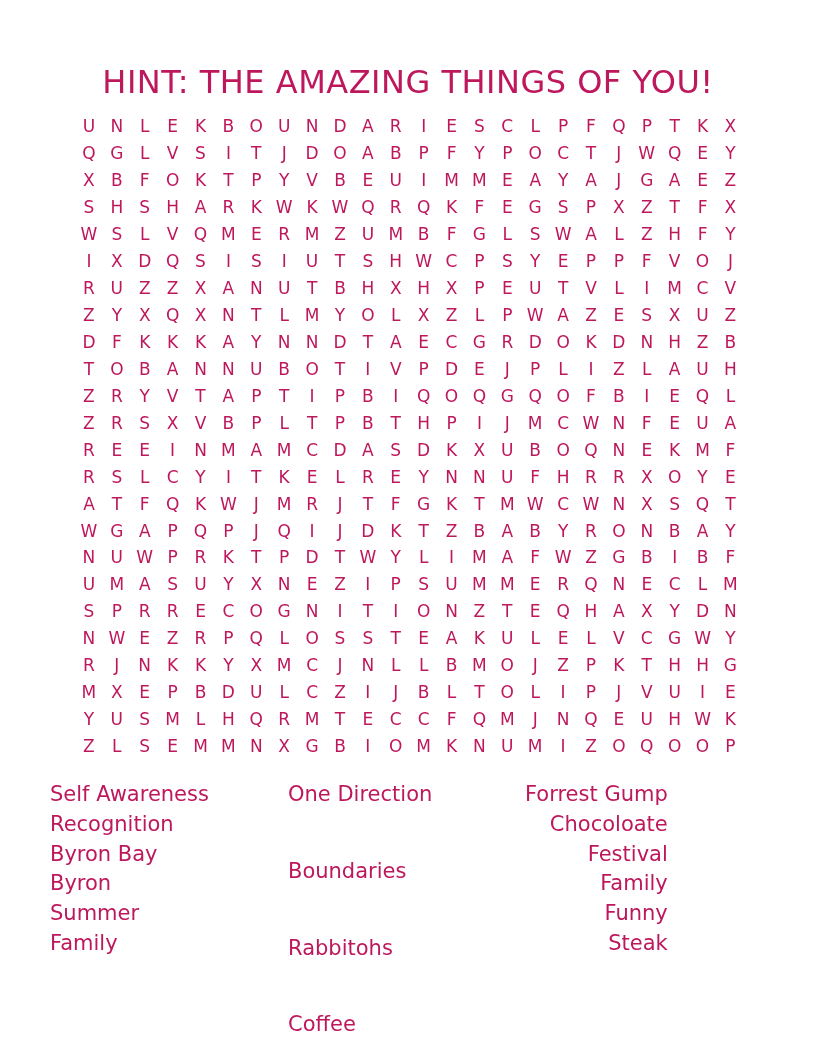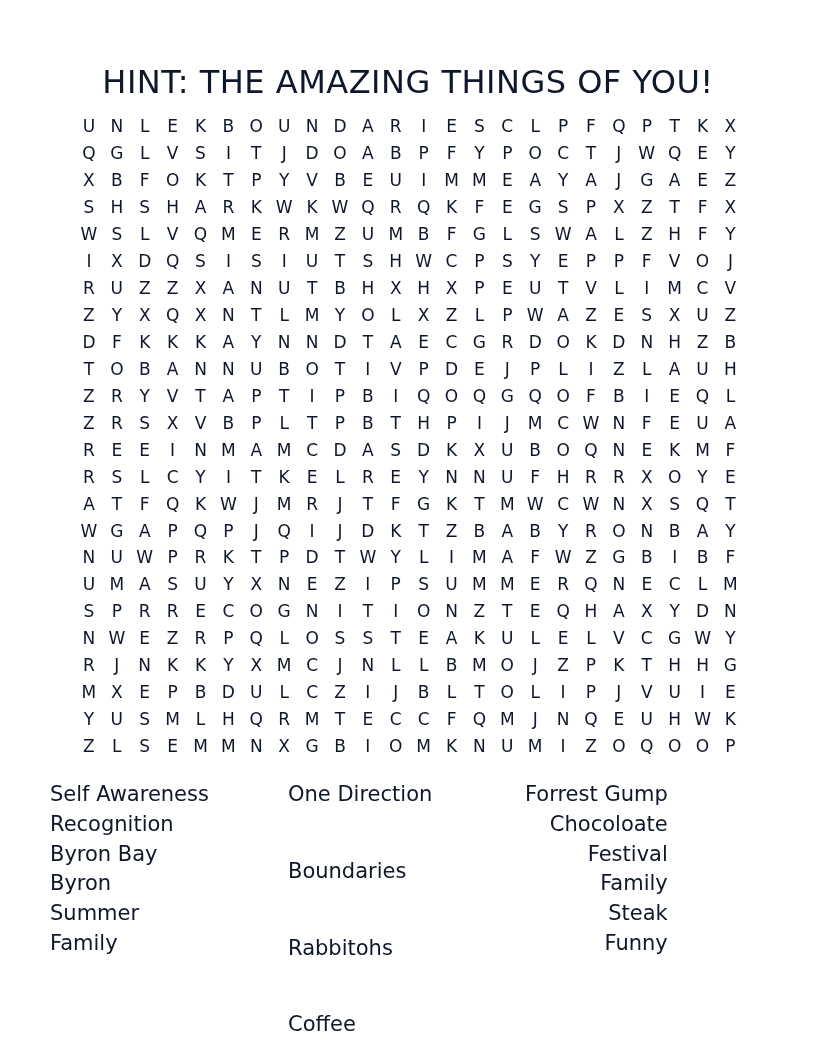--- a/index.html
+++ b/index.html
@@ -1,21 +1,21 @@
 <!DOCTYPE html>
 <html><head>
 <meta charset="utf-8">
 <style>
   html, body { margin: 0; padding: 0; background: #ffffff; }
   .page {
     position: relative;
     width: 816px;
     height: 1056px;
     background: #ffffff;
-    color: #0f172a;
+    color: #be185d;
     font-family: "DejaVu Sans", sans-serif;
     overflow: hidden;
   }
   .title {
     position: absolute;
     top: 42px;
     left: 0;
     width: 100%;
     text-align: center;
     font-size: 32px;
@@ -658,17 +658,17 @@
         <div class="word">Rabbitohs</div>
         <div class="word">Coffee</div>
         <div class="word">Sleep</div>
         <div class="word">Shark</div>
       </div>
     <div class="wcol wcol-2">
         <div class="word">Forrest Gump</div>
         <div class="word">Chocoloate</div>
         <div class="word">Festival</div>
         <div class="word">Family</div>
+        <div class="word">Funny</div>
         <div class="word">Steak</div>
-        <div class="word">Funny</div>
       </div>
   </div>
 </div>
 
 </body></html>

